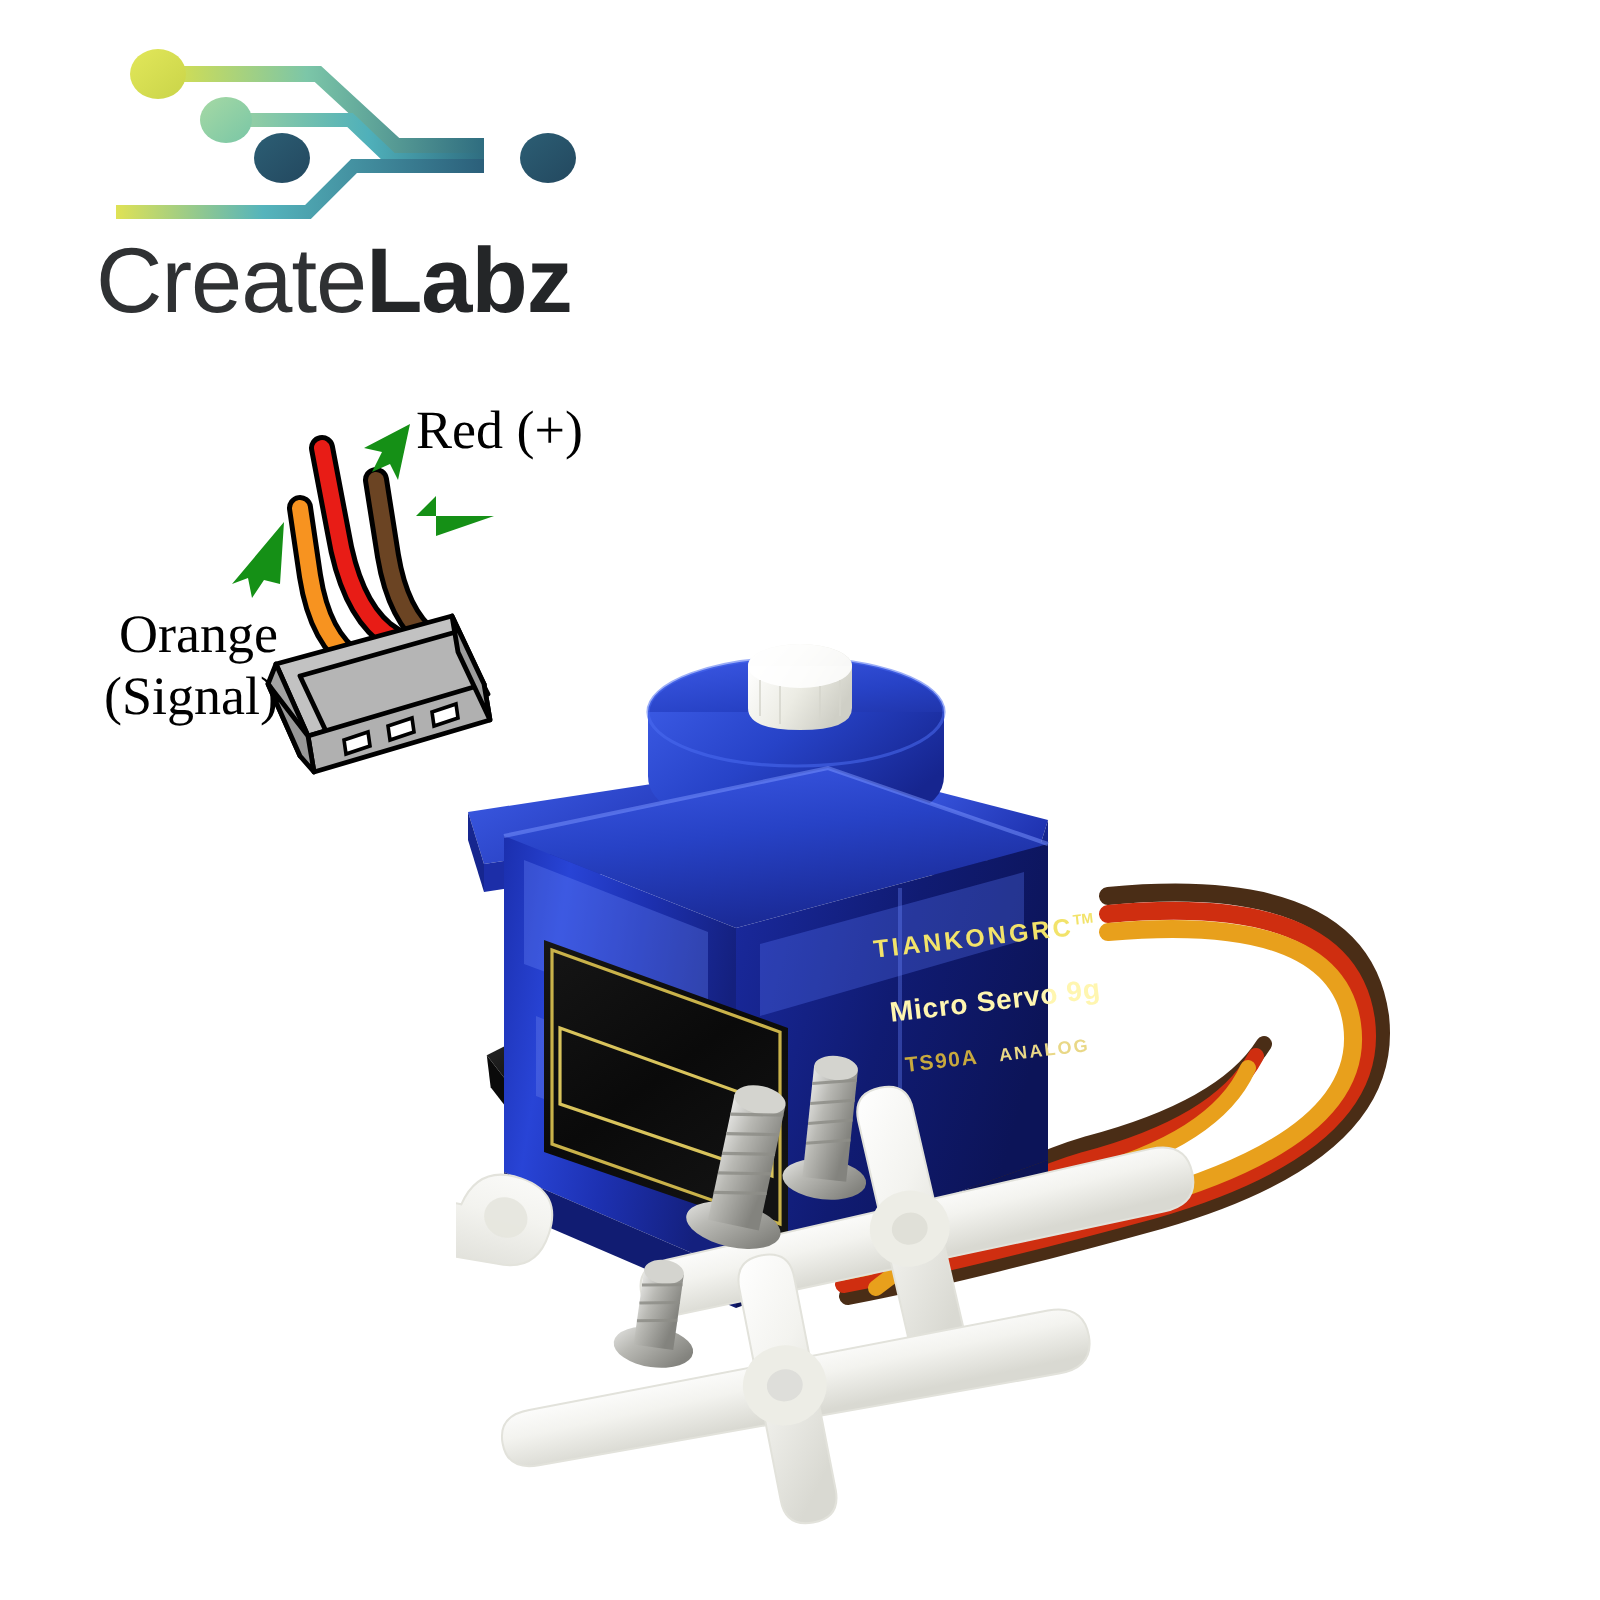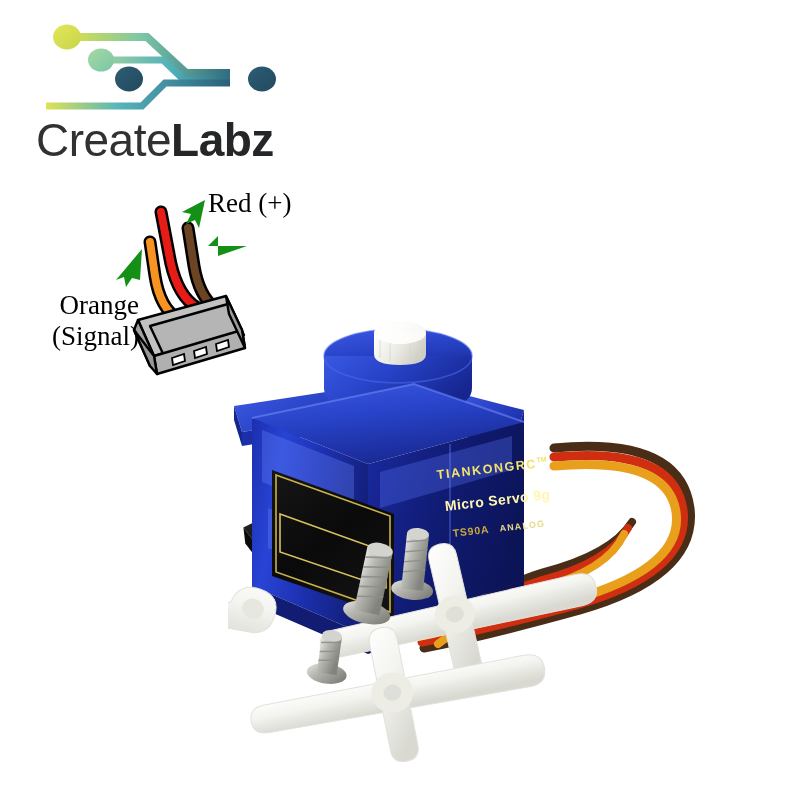--- a/index.html
+++ b/index.html
@@ -15,21 +15,21 @@
     position: relative;
     width: 800px;
     height: 800px;
     background: #ffffff;
     overflow: hidden;
   }
 
   
   #brand-logo {
     position: absolute;
-    left: 34px;
+    left: 46px;
     top: 22px;
     width: 280px;
     height: 150px;
   }
   #logo-mark {
     position: absolute;
     left: 0;
     top: 0;
     width: 260px;
     height: 92px;
@@ -45,21 +45,21 @@
     white-space: nowrap;
     color: #2f3133;
   }
   #brand-wordmark .w-light { font-weight: 300; }
   #brand-wordmark .w-bold  { font-weight: 700; color: #242628; }
 
   
   #wiring-diagram {
     position: absolute;
     left: 42px;
-    top: 180px;
+    top: 192px;
     width: 372px;
     height: 260px;
   }
   #wiring-svg { position: absolute; left: 0; top: 0; }
 
   .anno-label {
     position: absolute;
     font-family: "Liberation Serif", serif;
     font-size: 27px;
     line-height: 31px;

